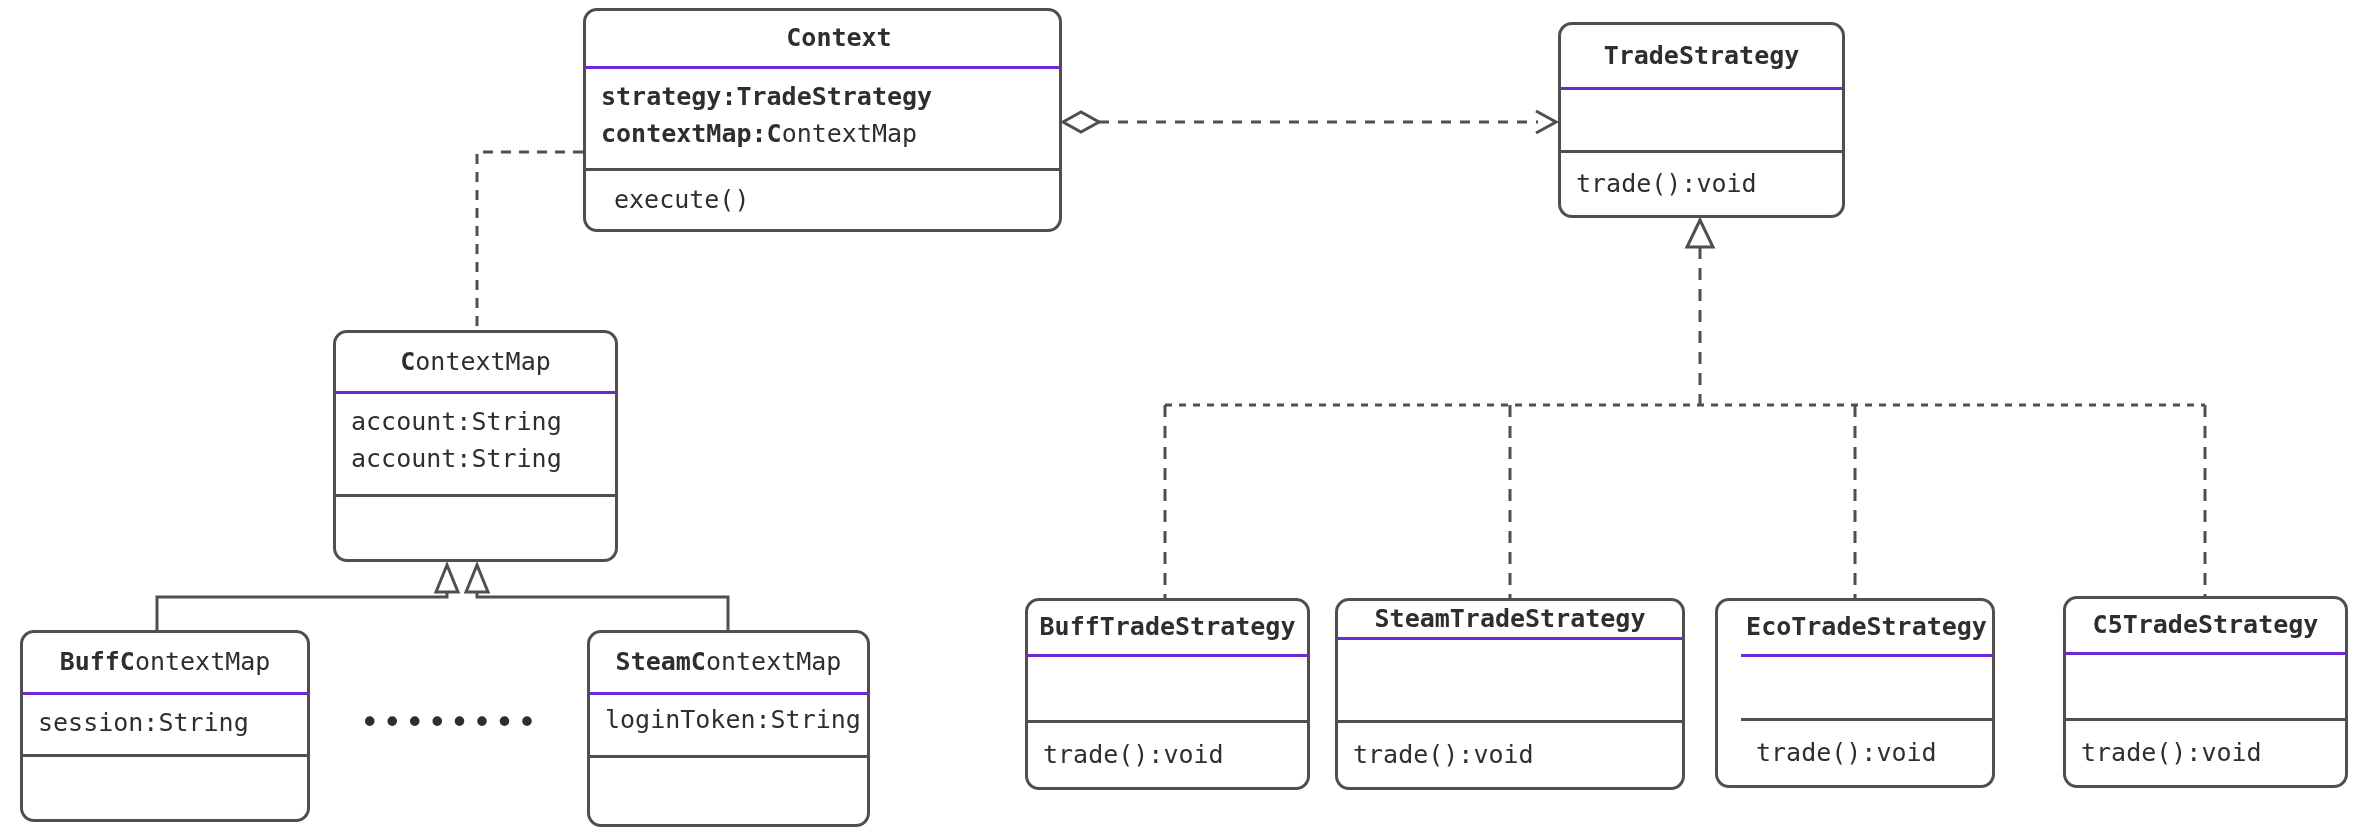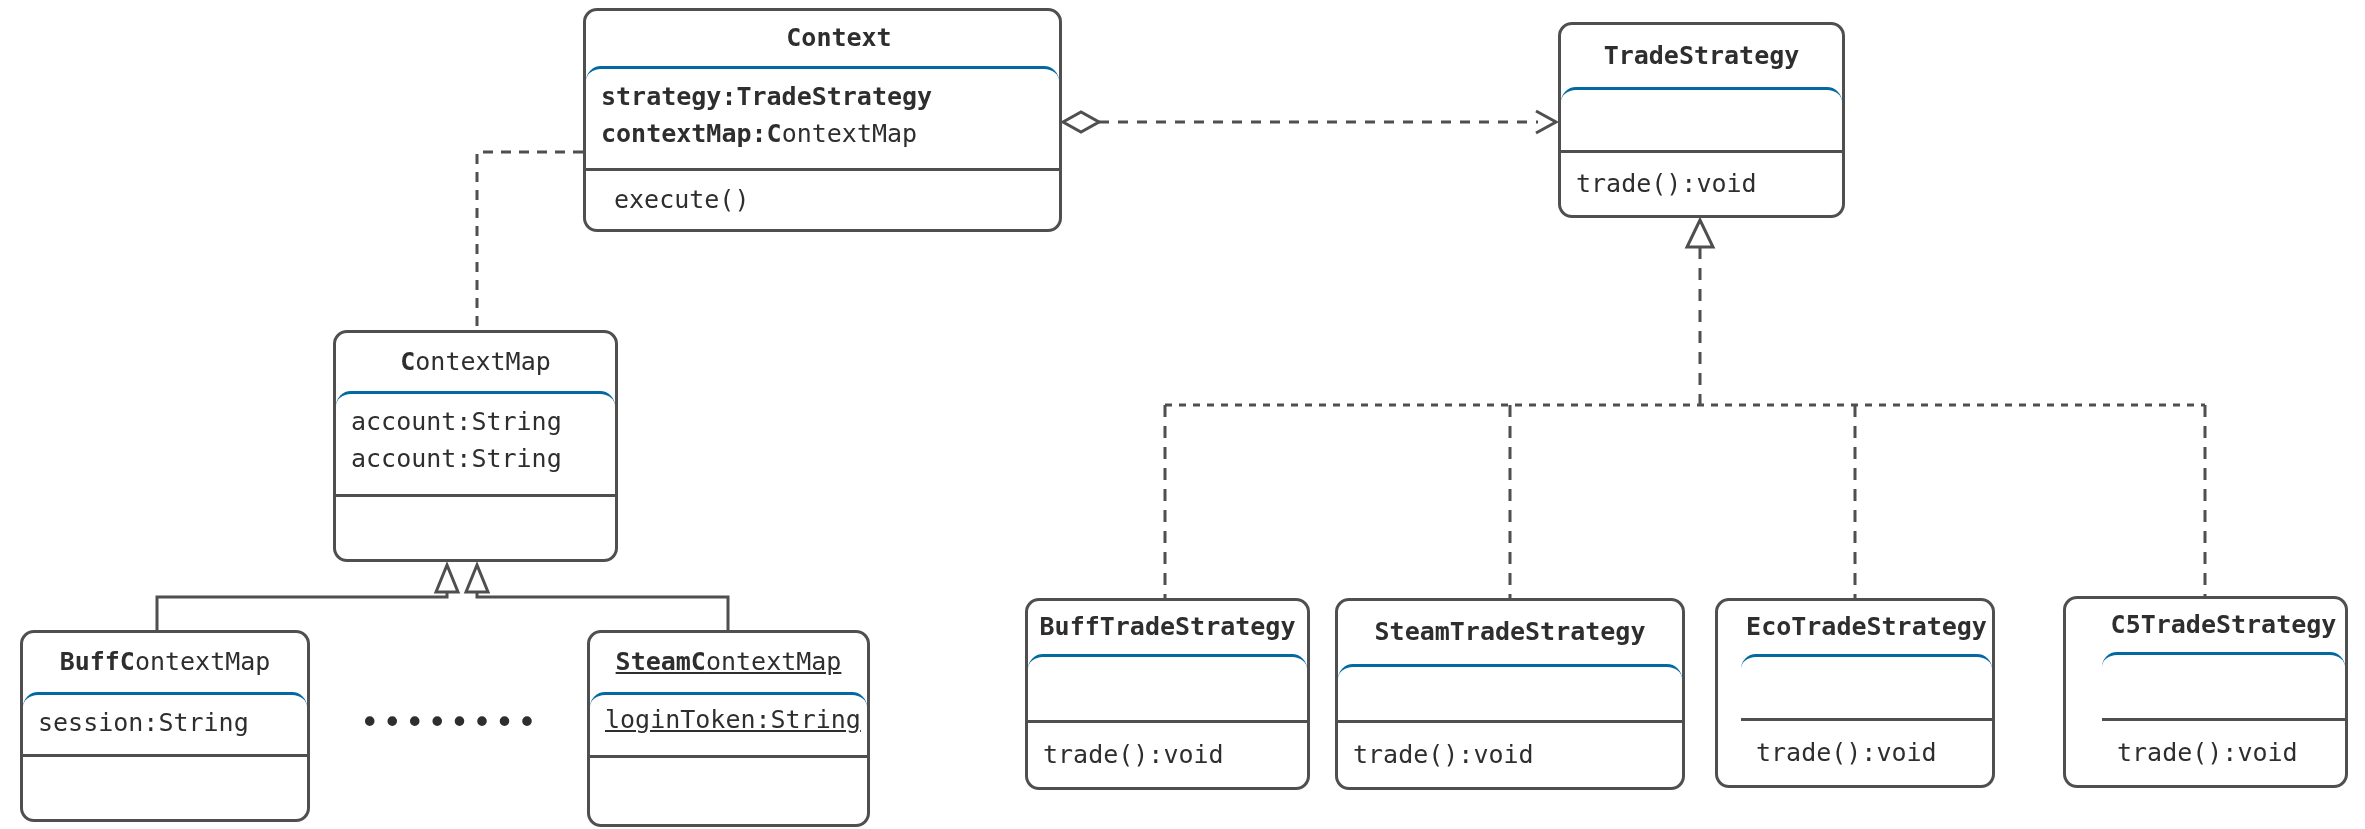--- a/index.html
+++ b/index.html
@@ -22,23 +22,22 @@
     flex-direction:column;
     font-size:25px;
     line-height:1.45;
   }
   .sec-title{
     display:flex;align-items:center;justify-content:center;
     white-space:pre;
   }
   .sec-attrs{
     flex:1;
-    border-top:3px solid #0369a1;
+    border-top:3px solid #6d28d9;
     padding:9px 0 0 15px;
-    border-radius:15px;
   }
   .sec-methods{
     border-top:3px solid #4f4f4f;
     display:flex;align-items:center;
     padding-left:15px;
     white-space:pre;
   }
   .line{white-space:pre;line-height:37px;}
   .b{font-weight:bold;}
   .ellipsis{
@@ -105,45 +104,45 @@
   <div class="box" style="left:20px;top:630px;width:290px;height:192px;">
     <div class="sec-title" style="height:59px;"><span class="b">BuffC</span><span>ontextMap</span></div>
     <div class="sec-attrs" style="">
       <div class="line"><span class="b"></span><span>session:String</span></div>
     </div>
     <div class="sec-methods" style="height:62px;"></div>
   </div>
 
   <div class="ellipsis" style="left:360px;top:703px;">••••••••</div>
 
-  <div class="box" style="left:587px;top:630px;width:283px;height:197px;text-decoration:underline;">
+  <div class="box" style="left:587px;top:630px;width:283px;height:197px;">
     <div class="sec-title" style="height:59px;"><span class="b">SteamC</span><span>ontextMap</span></div>
     <div class="sec-attrs" style="padding-top:6px;">
       <div class="line"><span class="b"></span><span>loginToken:String</span></div>
     </div>
     <div class="sec-methods" style="height:66px;"></div>
   </div>
 
   <div class="box" style="left:1025px;top:598px;width:285px;height:192px;">
     <div class="sec-title" style="height:53px;align-items:center;"><span class="b">BuffTradeStrategy</span><span></span></div>
     <div class="sec-attrs"></div>
     <div class="sec-methods" style="height:64px;"><span>trade():void</span></div>
   </div>
 
   <div class="box" style="left:1335px;top:598px;width:350px;height:192px;">
-    <div class="sec-title" style="height:63px;border-radius:16px;"><span class="b">SteamTradeStrategy</span><span></span></div>
+    <div class="sec-title" style="height:36px;border-radius:16px;"><span class="b">SteamTradeStrategy</span><span></span></div>
     <div class="sec-attrs"></div>
     <div class="sec-methods" style="height:64px;"><span>trade():void</span></div>
   </div>
 
   <div class="box" style="left:1715px;top:598px;width:280px;height:190px;padding-left:23px;">
     <div class="sec-title" style="height:53px;"><span class="b">EcoTradeStrategy</span><span></span></div>
     <div class="sec-attrs"></div>
     <div class="sec-methods" style="height:64px;"><span>trade():void</span></div>
   </div>
 
-  <div class="box" style="left:2063px;top:596px;width:285px;height:192px;padding-left:36px;">
+  <div class="box" style="left:2063px;top:596px;width:285px;height:192px;">
     <div class="sec-title" style="height:53px;"><span class="b">C5TradeStrategy</span><span></span></div>
     <div class="sec-attrs"></div>
     <div class="sec-methods" style="height:64px;"><span>trade():void</span></div>
   </div>
 
 </div>
 
 </body></html>

